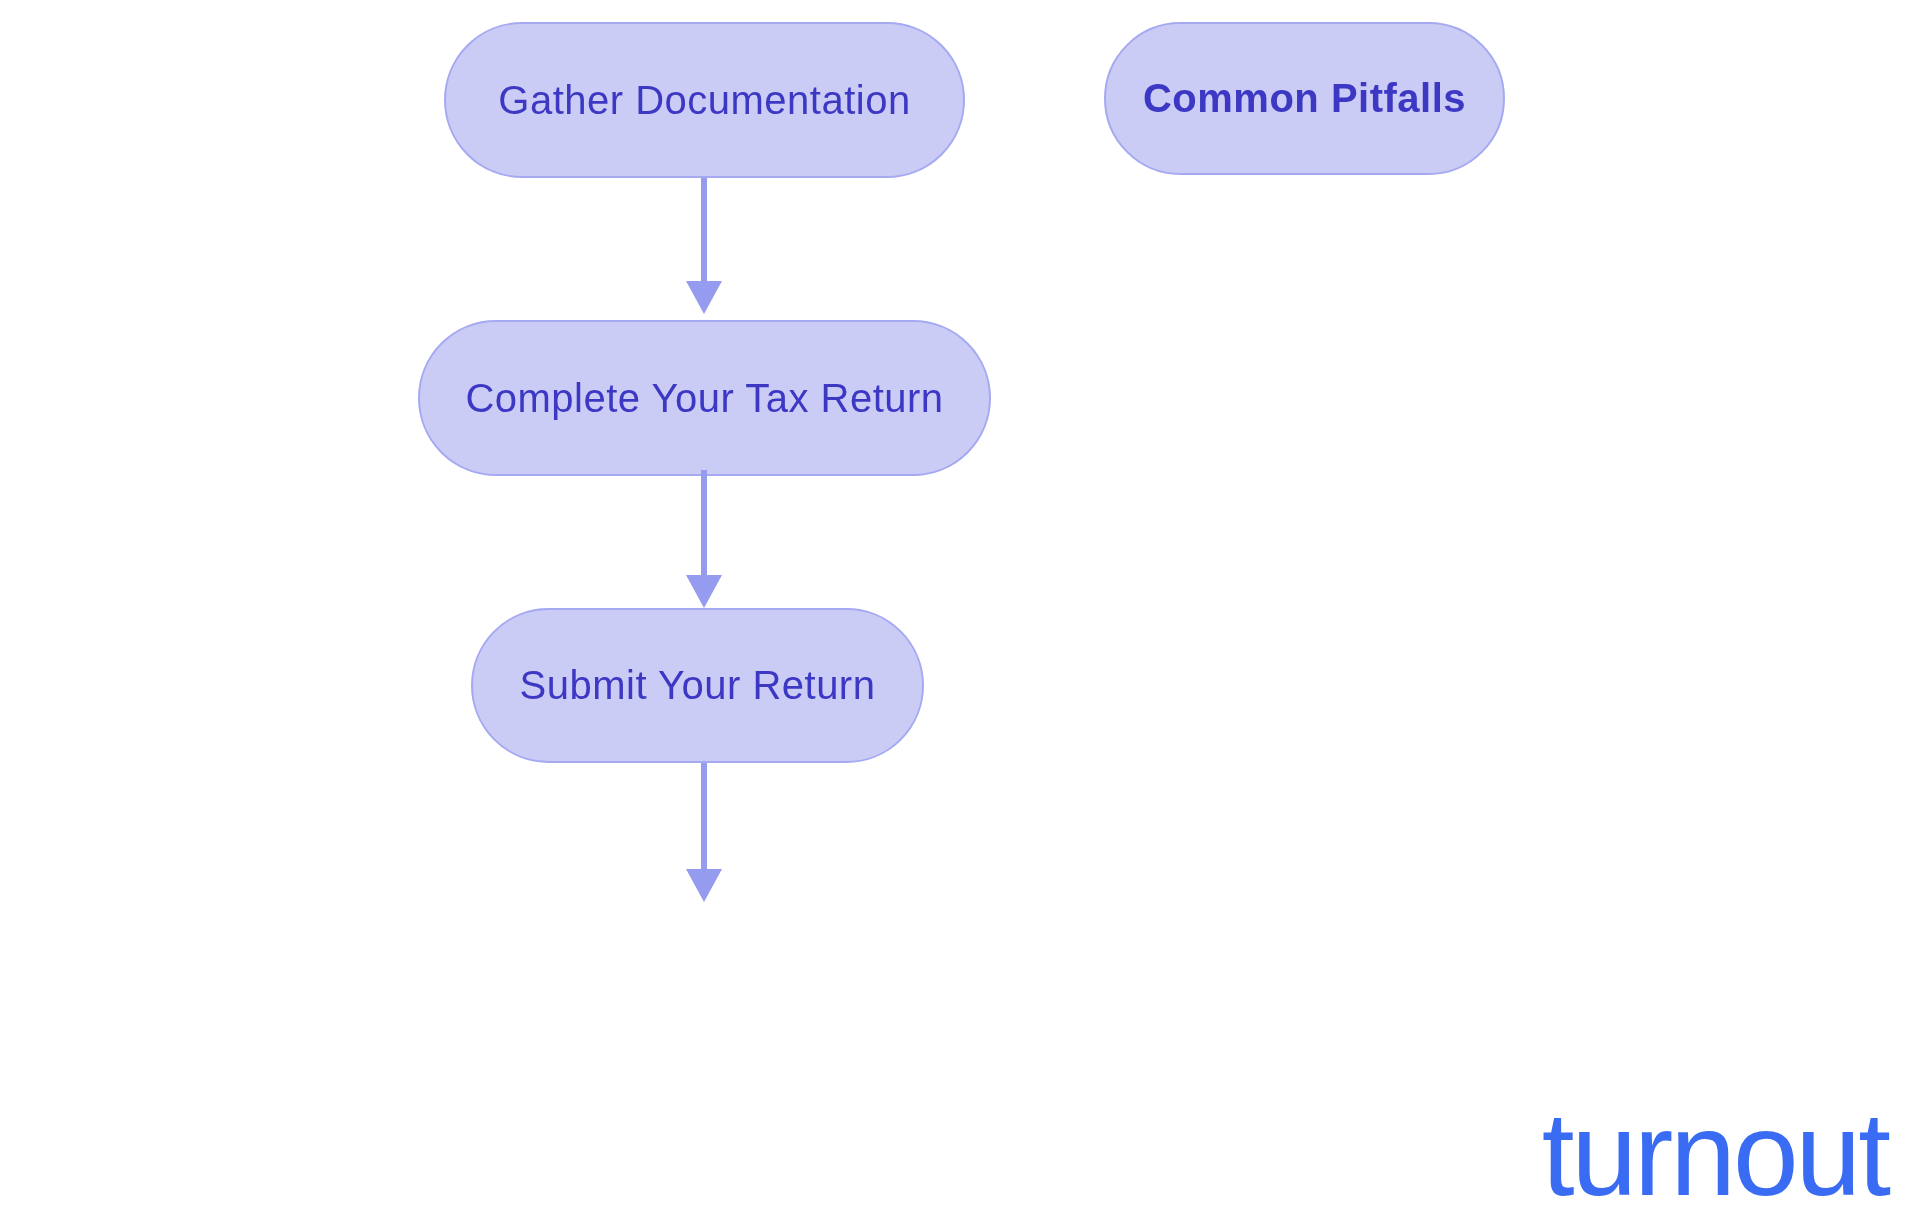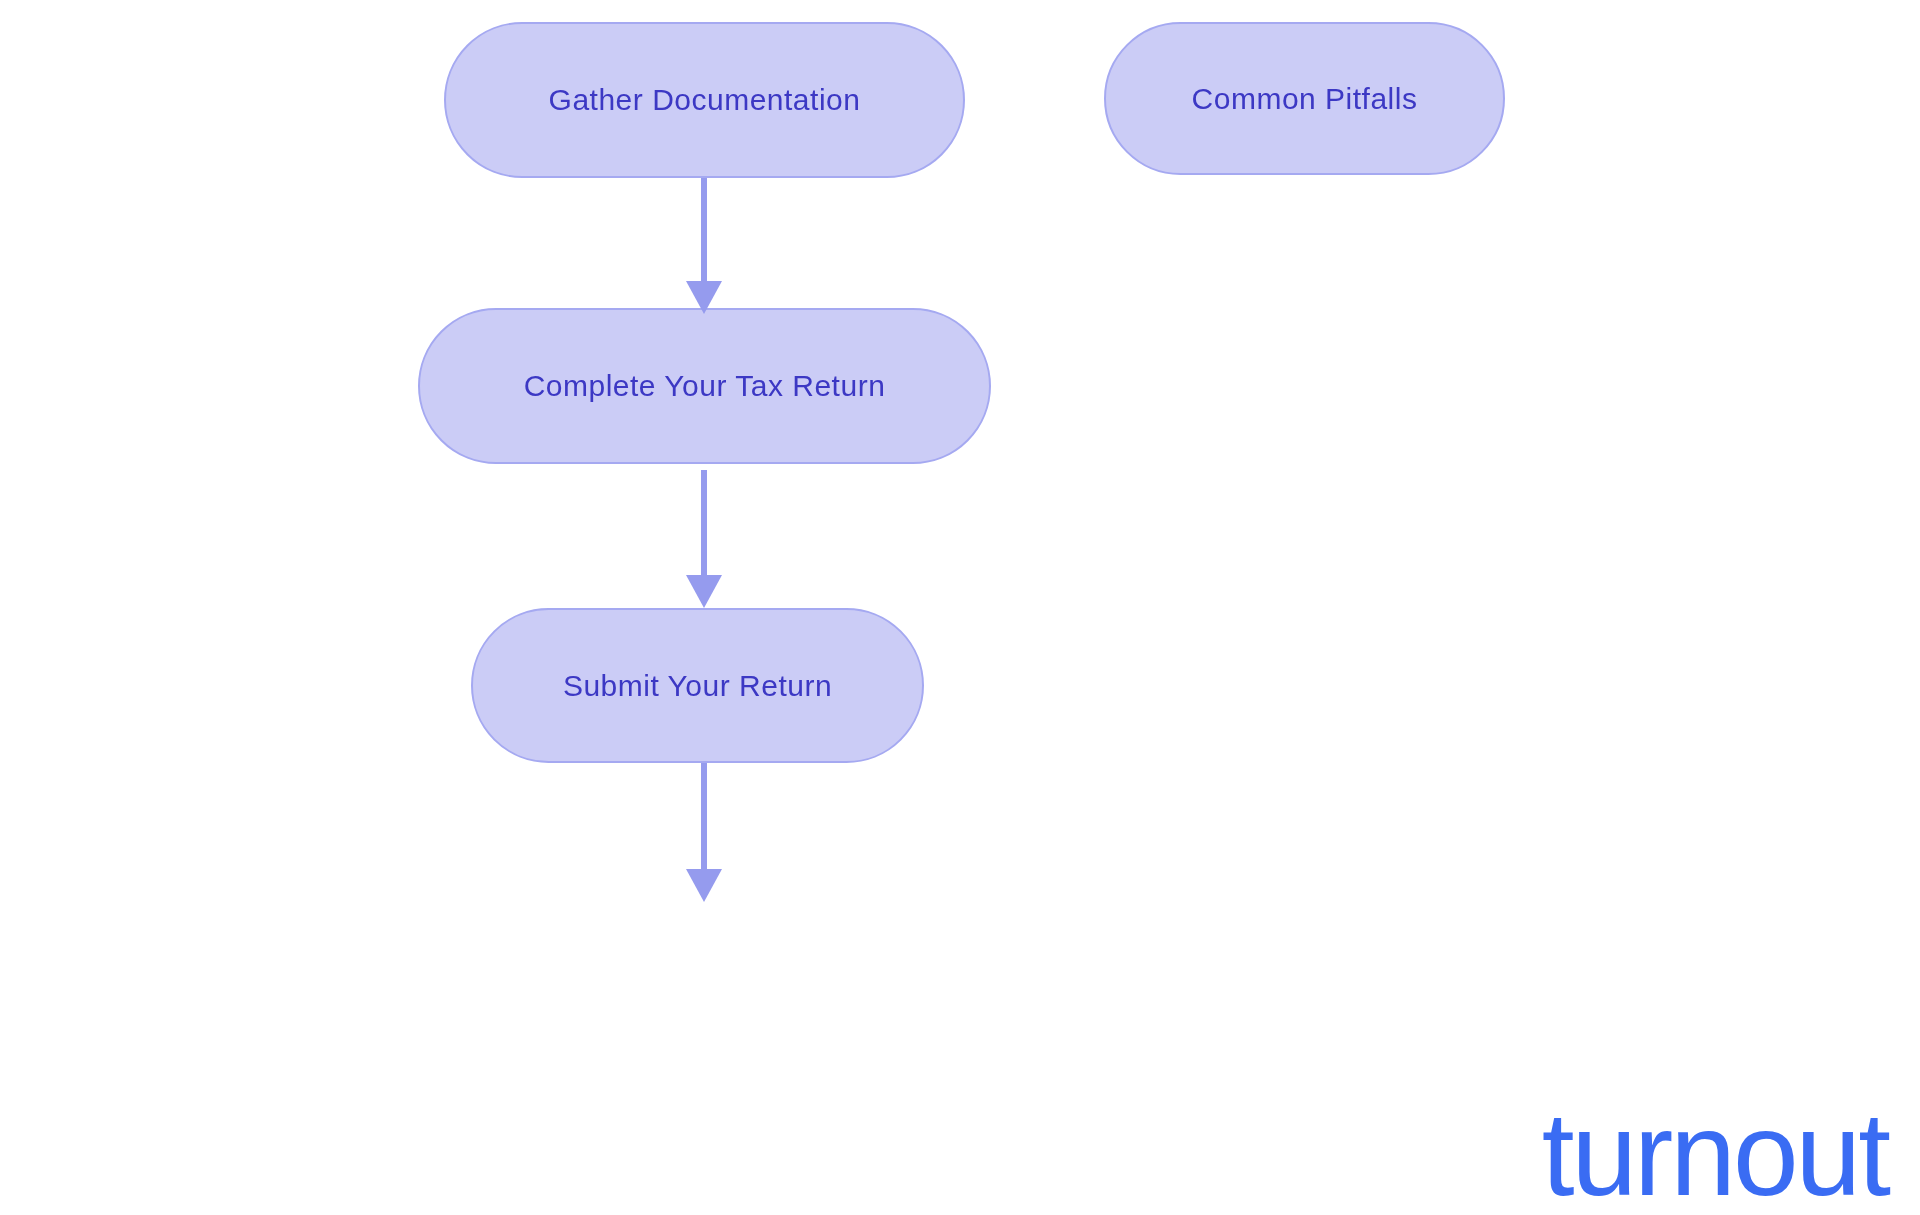--- a/index.html
+++ b/index.html
@@ -20,28 +20,28 @@
     box-sizing: border-box;
     background: var(--node-fill, #cbccf6);
     border: 2px solid var(--node-border, #a5a9f1);
     border-radius: 80px;
     display: flex;
     align-items: center;
     justify-content: center;
   }
   .node-label {
     color: var(--node-text, #3c38c4);
-    font-size: 30px;
+    font-size: 40px;
     letter-spacing: 0.5px;
     white-space: nowrap;
     text-align: right;
   }
   .node-gather   { left: 444px;  top: 22px;  width: 521px; height: 156px; }
-  .node-pitfalls { left: 1104px; top: 22px;  width: 401px; height: 153px; }
-  .node-complete { left: 418px;  top: 308px; width: 573px; height: 156px; }
+  .node-pitfalls { left: 1104px; top: 22px;  width: 401px; height: 153px; font-weight: bold; }
+  .node-complete { left: 418px;  top: 320px; width: 573px; height: 156px; }
   .node-submit   { left: 471px;  top: 608px; width: 453px; height: 155px; }
   .node-track    { left: 490px;  top: 902px; width: 429px; height: 153px; }
 
   .edge {
     position: absolute;
     left: 686px;      
     width: 36px;
   }
   .edge-1 { top: 178px; height: 136px; }
   .edge-2 { top: 470px; height: 138px; }

